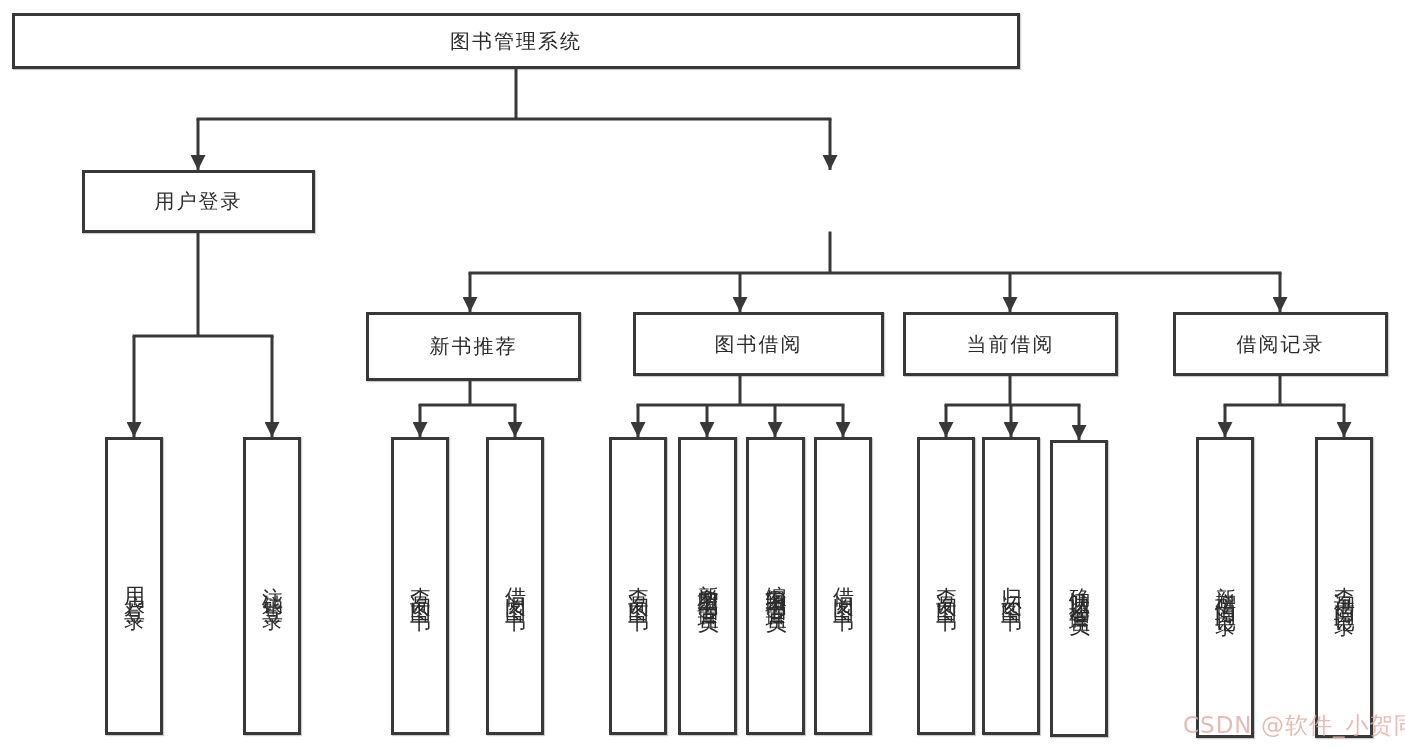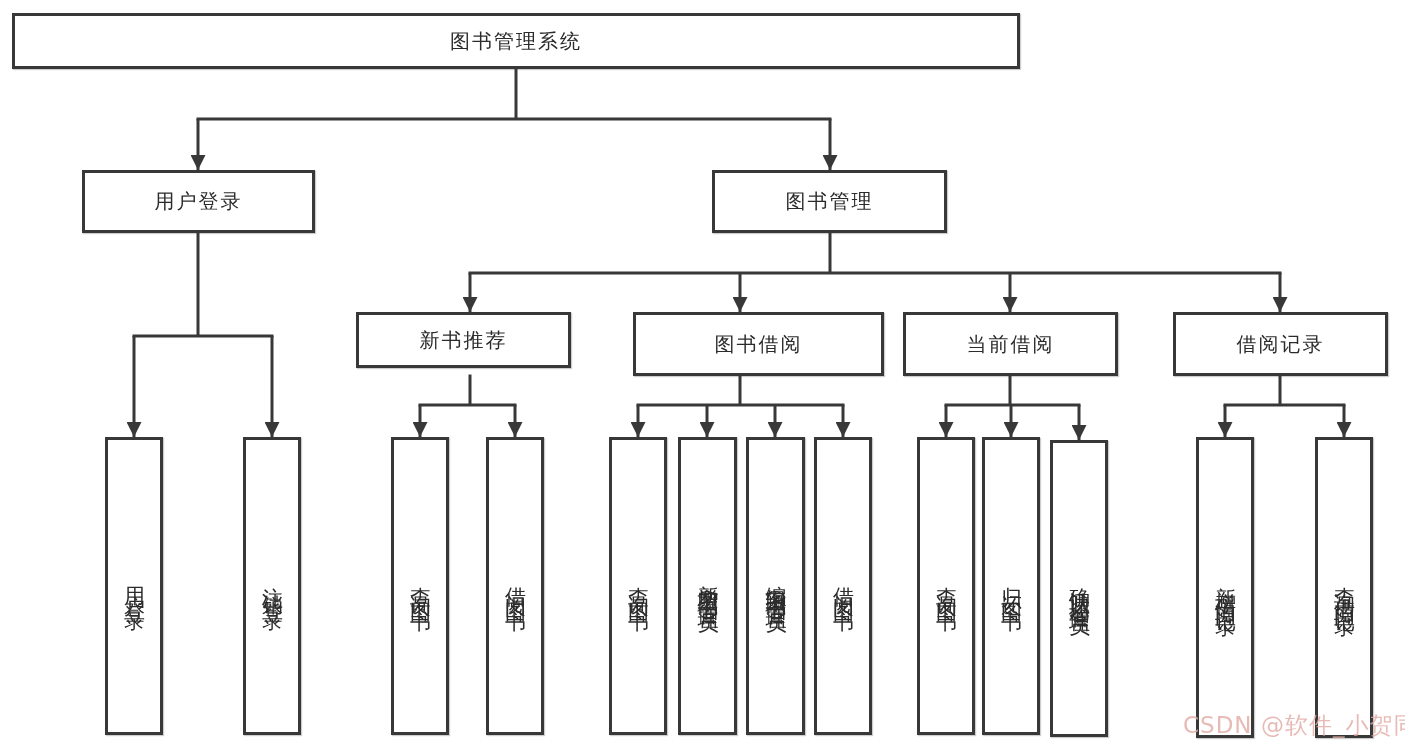--- a/index.html
+++ b/index.html
@@ -112,23 +112,22 @@
     <path class="arrowline" d="M1079,405 V440" marker-end="url(#arrow)"></path>
 
     <path class="trunk" d="M1280,376 V405 M1225,405 H1344"></path>
     <path class="arrowline" d="M1225,405 V437" marker-end="url(#arrow)"></path>
     <path class="arrowline" d="M1344,405 V437" marker-end="url(#arrow)"></path>
   </svg>
 
   <div class="box" style="left:12px; top:13px; width:1008px; height:56px;">图书管理系统</div>
 
   <div class="box" style="left:82px; top:170px; width:233px; height:63px;">用户登录</div>
-  <div class="box" style="left:712px; top:170px; width:235px; height:63px;">图书管理</div>
 
-  <div class="box" style="left:356px; top:312px; width:215px; height:56px;">新书推荐</div>
+  <div class="box" style="left:366px; top:312px; width:215px; height:69px;">新书推荐</div>
   <div class="box" style="left:633px; top:312px; width:251px; height:64px;">图书借阅</div>
   <div class="box" style="left:903px; top:312px; width:215px; height:64px;">当前借阅</div>
   <div class="box" style="left:1173px; top:312px; width:215px; height:64px;">借阅记录</div>
 
   <div class="box v-box" style="left:105px; top:437px; width:58px; height:298px;">用户登录</div>
   <div class="box v-box" style="left:243px; top:437px; width:58px; height:298px;">注销登录</div>
 
   <div class="box v-box" style="left:391px; top:437px; width:58px; height:298px;">查询图书</div>
   <div class="box v-box" style="left:486px; top:437px; width:58px; height:298px;">借阅图书</div>
 

